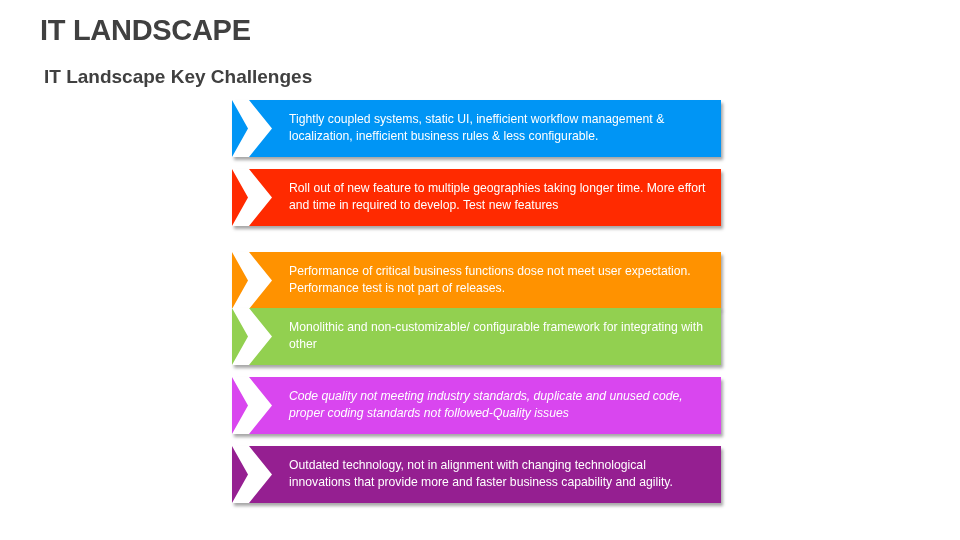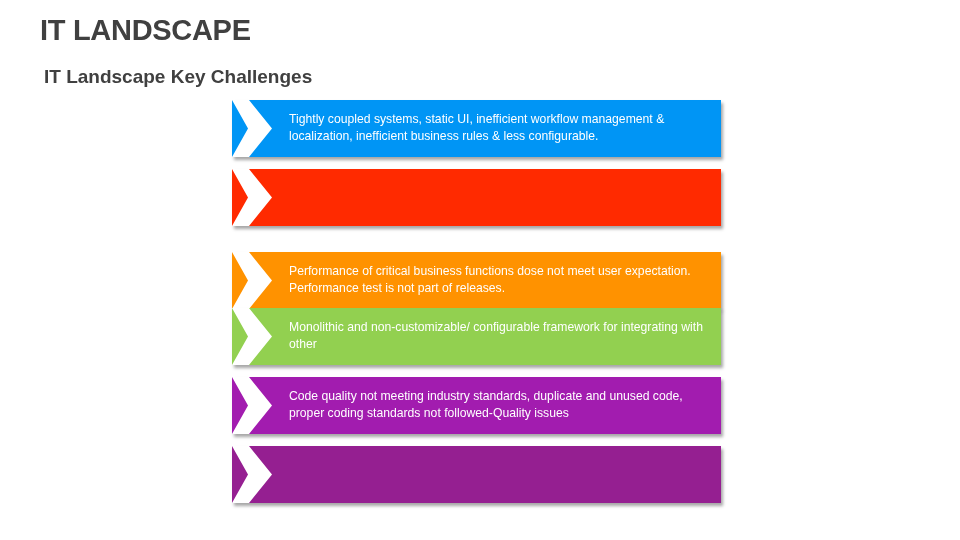--- a/index.html
+++ b/index.html
@@ -39,37 +39,39 @@
   <div class="bar" style="top: 100px; background: rgb(0, 149, 245);">
     <svg class="chev" viewBox="0 0 44 57">
         <polygon points="0,0 17,0 40,28.5 17,57 0,57 16,28.5" fill="#ffffff"></polygon>
       </svg>
     <div class="text">Tightly coupled systems, static UI, inefficient workflow management &amp; localization, inefficient business rules &amp; less configurable.</div>
   </div>
   <div class="bar" style="top: 169px; background: rgb(255, 42, 0);">
     <svg class="chev" viewBox="0 0 44 57">
         <polygon points="0,0 17,0 40,28.5 17,57 0,57 16,28.5" fill="#ffffff"></polygon>
       </svg>
+    <div class="text">Roll out of new feature to multiple geographies taking longer time. More effort and time in required to develop. Test new features</div>
   </div>
   <div class="bar" style="top: 238px; background: rgb(255, 146, 0); margin-top: 14px;">
     <svg class="chev" viewBox="0 0 44 57">
         <polygon points="0,0 17,0 40,28.5 17,57 0,57 16,28.5" fill="#ffffff"></polygon>
       </svg>
     <div class="text">Performance of critical business functions dose not meet user expectation. Performance test is not part of releases.</div>
   </div>
   <div class="bar" style="top: 308px; background: rgb(146, 208, 80);">
     <svg class="chev" viewBox="0 0 44 57">
         <polygon points="0,0 17,0 40,28.5 17,57 0,57 16,28.5" fill="#ffffff"></polygon>
       </svg>
     <div class="text">Monolithic and non-customizable/ configurable framework for integrating with other</div>
   </div>
-  <div class="bar" style="top: 377px; background: #a21caf;">
+  <div class="bar" style="top: 377px; background: #d946ef; font-style: italic;">
     <svg class="chev" viewBox="0 0 44 57">
         <polygon points="0,0 17,0 40,28.5 17,57 0,57 16,28.5" fill="#ffffff"></polygon>
       </svg>
     <div class="text">Code quality not meeting industry standards, duplicate and unused code, proper coding standards not followed-Quality issues</div>
   </div>
   <div class="bar" style="top: 446px; background: rgb(149, 31, 145);">
     <svg class="chev" viewBox="0 0 44 57">
         <polygon points="0,0 17,0 40,28.5 17,57 0,57 16,28.5" fill="#ffffff"></polygon>
       </svg>
+    <div class="text">Outdated technology, not in alignment with changing technological innovations that provide more and faster business capability and agility.</div>
   </div>
 </div>
 
 </body></html>

